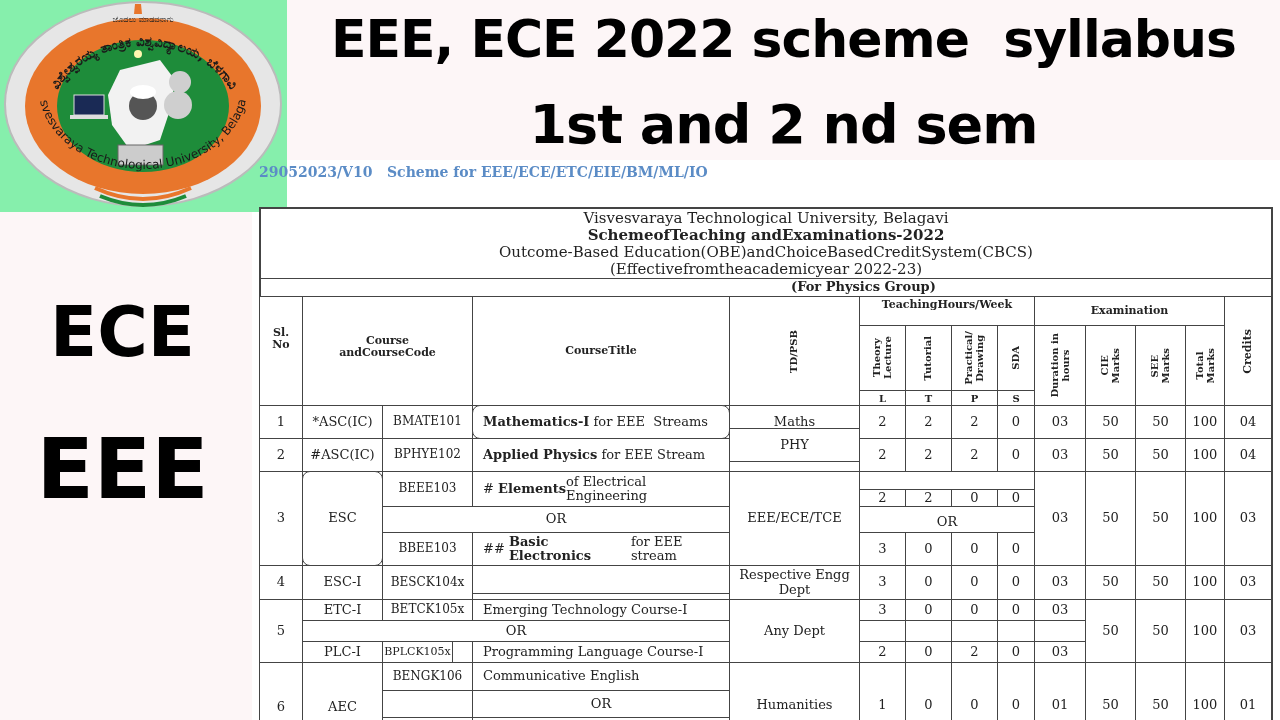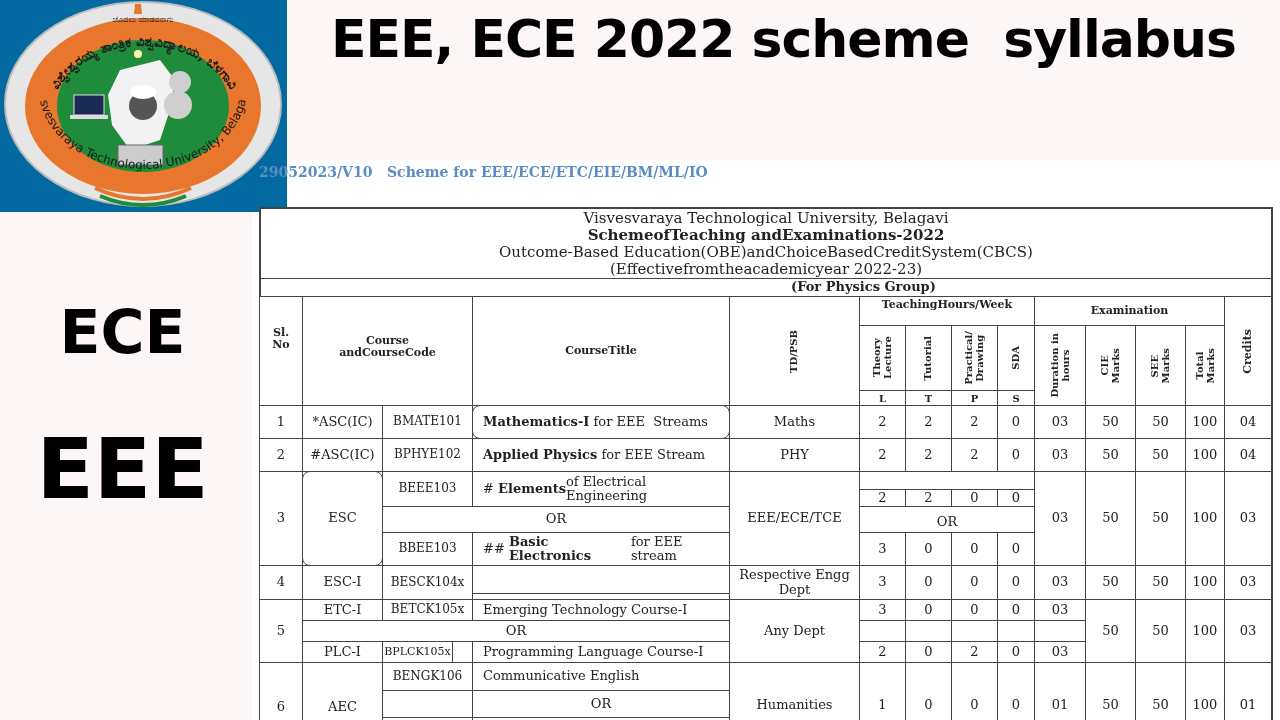--- a/index.html
+++ b/index.html
@@ -14,23 +14,24 @@
   .hdr { font-weight:bold; font-size:11px; }
   .vert { writing-mode:vertical-rl; transform:rotate(180deg); font-weight:bold; font-size:10px; line-height:1.05; }
   .b { font-weight:bold; }
   .info { font-size:15px; color:#222; text-align:center; line-height:17px; }
 </style>
 </head>
 <body>
 
 <div class="abs pinkbg" style="left:287px;top:0;width:993px;height:160px;">
   <div class="abs banner-title" style="left:0;top:6px;width:993px;font-size:52px;line-height:66px;white-space:pre;">EEE, ECE 2022 scheme  syllabus</div>
-</div>
-
-<div class="abs" style="left:0;top:0;width:287px;height:212px;background:#0369a1;">
+  <div class="abs banner-title" style="left:0;top:92px;width:993px;font-size:54px;line-height:66px;">1st and 2 nd sem</div>
+</div>
+
+<div class="abs" style="left:0;top:0;width:287px;height:212px;background:#86efac;">
   <svg width="287" height="212" viewBox="0 0 287 212">
     <ellipse cx="143" cy="104" rx="138" ry="102" fill="#e6e6e6" stroke="#bbbbbb" stroke-width="2"></ellipse>
     <ellipse cx="143" cy="106" rx="118" ry="88" fill="#e8762c"></ellipse>
     <ellipse cx="143" cy="106" rx="86" ry="66" fill="#1e8c3a"></ellipse>
     <path d="M120 70 L160 60 L175 80 L170 110 L160 140 L130 150 L112 125 L108 95 Z" fill="#f2f2f2"></path>
     <rect x="74" y="95" width="30" height="20" fill="#1a2a55" stroke="#ddd"></rect>
     <rect x="70" y="115" width="38" height="4" fill="#ddd"></rect>
     <circle cx="180" cy="82" r="11" fill="#cfcfcf"></circle>
     <circle cx="178" cy="105" r="14" fill="#cfcfcf"></circle>
     <circle cx="143" cy="106" r="14" fill="#555"></circle>
@@ -42,21 +43,21 @@
     <path id="arcTop" d="M50 110 A95 75 0 0 1 238 110" fill="none"></path>
     <text font-size="13" font-weight="bold" fill="#1a1a1a" font-family="DejaVu Sans, sans-serif"><textPath href="#arcTop" startOffset="50%" text-anchor="middle">ವಿಶ್ವೇಶ್ವರಯ್ಯ ತಾಂತ್ರಿಕ ವಿಶ್ವವಿದ್ಯಾಲಯ, ಬೆಳಗಾವಿ</textPath></text>
     <path id="arcBot" d="M40 100 A104 80 0 0 0 246 100" fill="none"></path>
     <text font-size="12" fill="#1a1a1a" font-family="DejaVu Sans, sans-serif"><textPath href="#arcBot" startOffset="50%" text-anchor="middle">Visvesvaraya Technological University, Belagavi</textPath></text>
     <path d="M95 188 Q143 210 191 188" stroke="#e8762c" stroke-width="4" fill="none"></path>
     <path d="M100 196 Q143 214 186 196" stroke="#1e8c3a" stroke-width="4" fill="none"></path>
   </svg>
 </div>
 
 <div class="abs pinkbg" style="left:0;top:212px;width:252px;height:508px;">
-  <div class="abs side-text" style="left:0;top:75px;width:245px;font-size:60px;line-height:90px;">ECE</div>
+  <div class="abs side-text" style="left:0;top:75px;width:245px;font-size:69px;line-height:90px;">ECE</div>
   <div class="abs side-text" style="left:0;top:212px;width:245px;font-size:84px;line-height:90px;">EEE</div>
 </div>
 
 <div class="abs version" style="left:259px;top:164px;white-space:pre;">29052023/V10   Scheme for EEE/ECE/ETC/EIE/BM/ML/IO</div>
 
 <div>
 
   <div class="cell" style="left:259px;top:207px;width:1014px;height:72px;flex-direction:column;border-width:2px 2px 1px 2px;">
     <div class="info">Visvesvaraya Technological University, Belagavi</div>
     <div class="info b">SchemeofTeaching andExaminations-2022</div>
@@ -137,21 +138,21 @@
   </div>
 
   <div>
     <div class="cell" style="left:259px;top:438px;width:44px;height:34px;">2</div>
     <div class="cell" style="left:302px;top:438px;width:81px;height:34px;">#ASC(IC)</div>
     <div class="cell" style="left:382px;top:438px;width:91px;height:34px;font-size:12px;">BPHYE102</div>
     <div class="cell left" style="left:472px;top:438px;width:258px;height:34px;">
         <span class="b">Applied Physics</span>
         <span style="white-space:pre;"> for EEE Stream</span>
       </div>
-    <div class="cell" style="left:729px;top:438px;width:131px;height:34px;">PHY</div>
+    <div class="cell" style="left:729px;top:428px;width:131px;height:34px;">PHY</div>
     <div class="cell" style="left:859px;top:438px;width:47px;height:34px;">2</div>
     <div class="cell" style="left:905px;top:438px;width:47px;height:34px;">2</div>
     <div class="cell" style="left:951px;top:438px;width:47px;height:34px;">2</div>
     <div class="cell" style="left:997px;top:438px;width:38px;height:34px;">0</div>
     <div class="cell" style="left:1034px;top:438px;width:52px;height:34px;">03</div>
     <div class="cell" style="left:1085px;top:438px;width:51px;height:34px;">50</div>
     <div class="cell" style="left:1135px;top:438px;width:51px;height:34px;">50</div>
     <div class="cell" style="left:1185px;top:438px;width:40px;height:34px;">100</div>
     <div class="cell" style="left:1224px;top:438px;width:49px;height:34px;border-right-width:2px;">04</div>
   </div>

